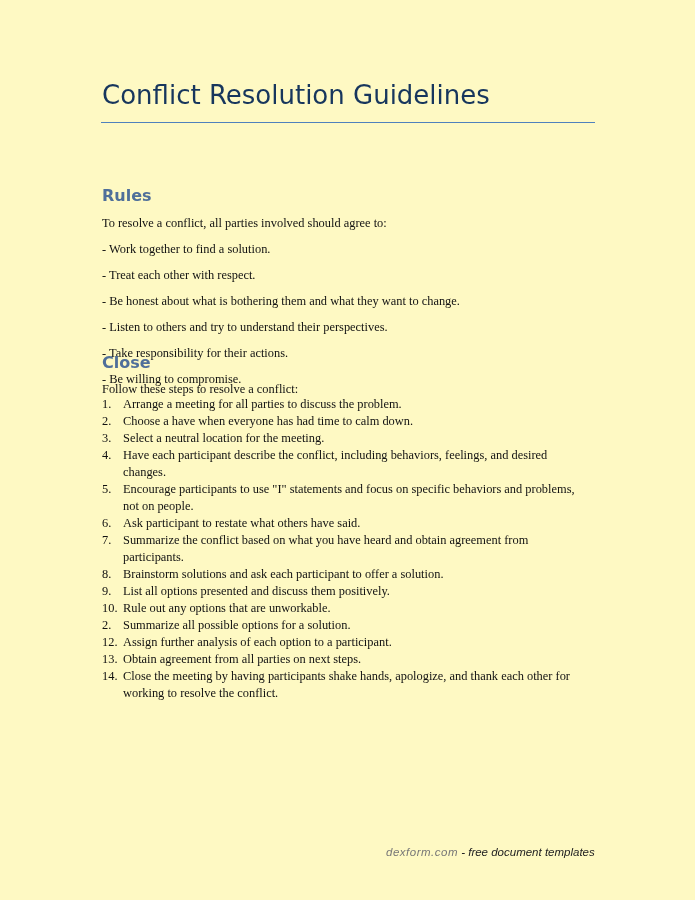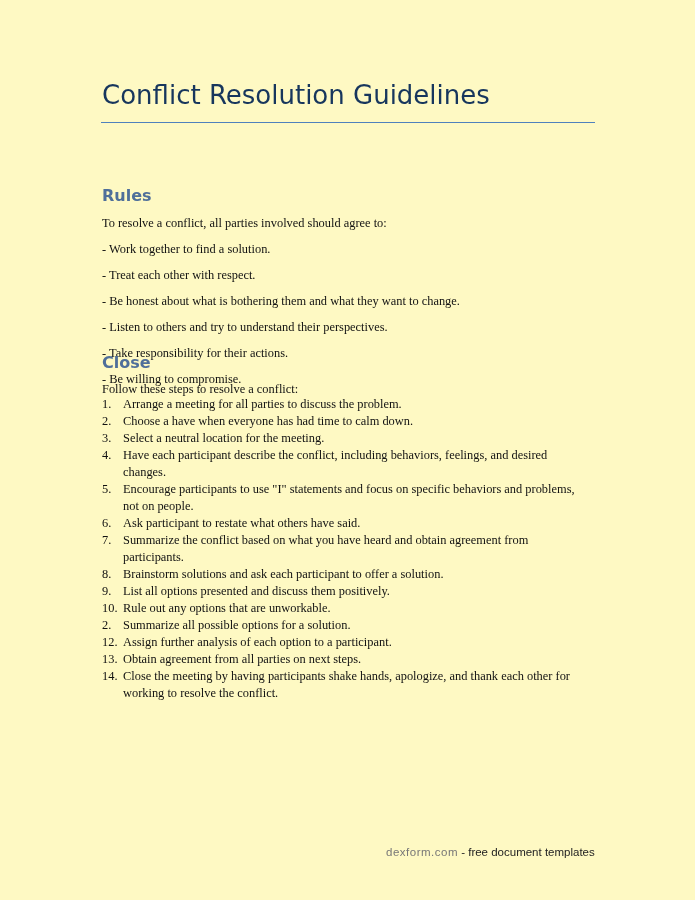--- a/index.html
+++ b/index.html
@@ -28,20 +28,21 @@
     .rules div { height: 17px; margin-top: 9px; }
     .steps-intro { position: absolute; left: 102px; top: 373px; margin-top: 8px; }
     .steps { position: absolute; left: 102px; top: 396px; width: 490px; }
     .step { display: flex; line-height: 17px; }
     .step .num { width: 21px; flex: none; }
     .step .txt { white-space: normal; width: 468px; }
     .footer {
       position: absolute; left: 386px; top: 846px;
       font-family: "Liberation Sans", sans-serif; font-size: 11.5px; color: #222;
       white-space: nowrap;
+      font-style: italic;
     }
     .footer .brand { color: #777; letter-spacing: 0.5px; }
   </style>
 </head>
 <body>
 
 <div class="page">
   <div class="title">Conflict Resolution Guidelines</div>
   <div class="title-rule"></div>
 

